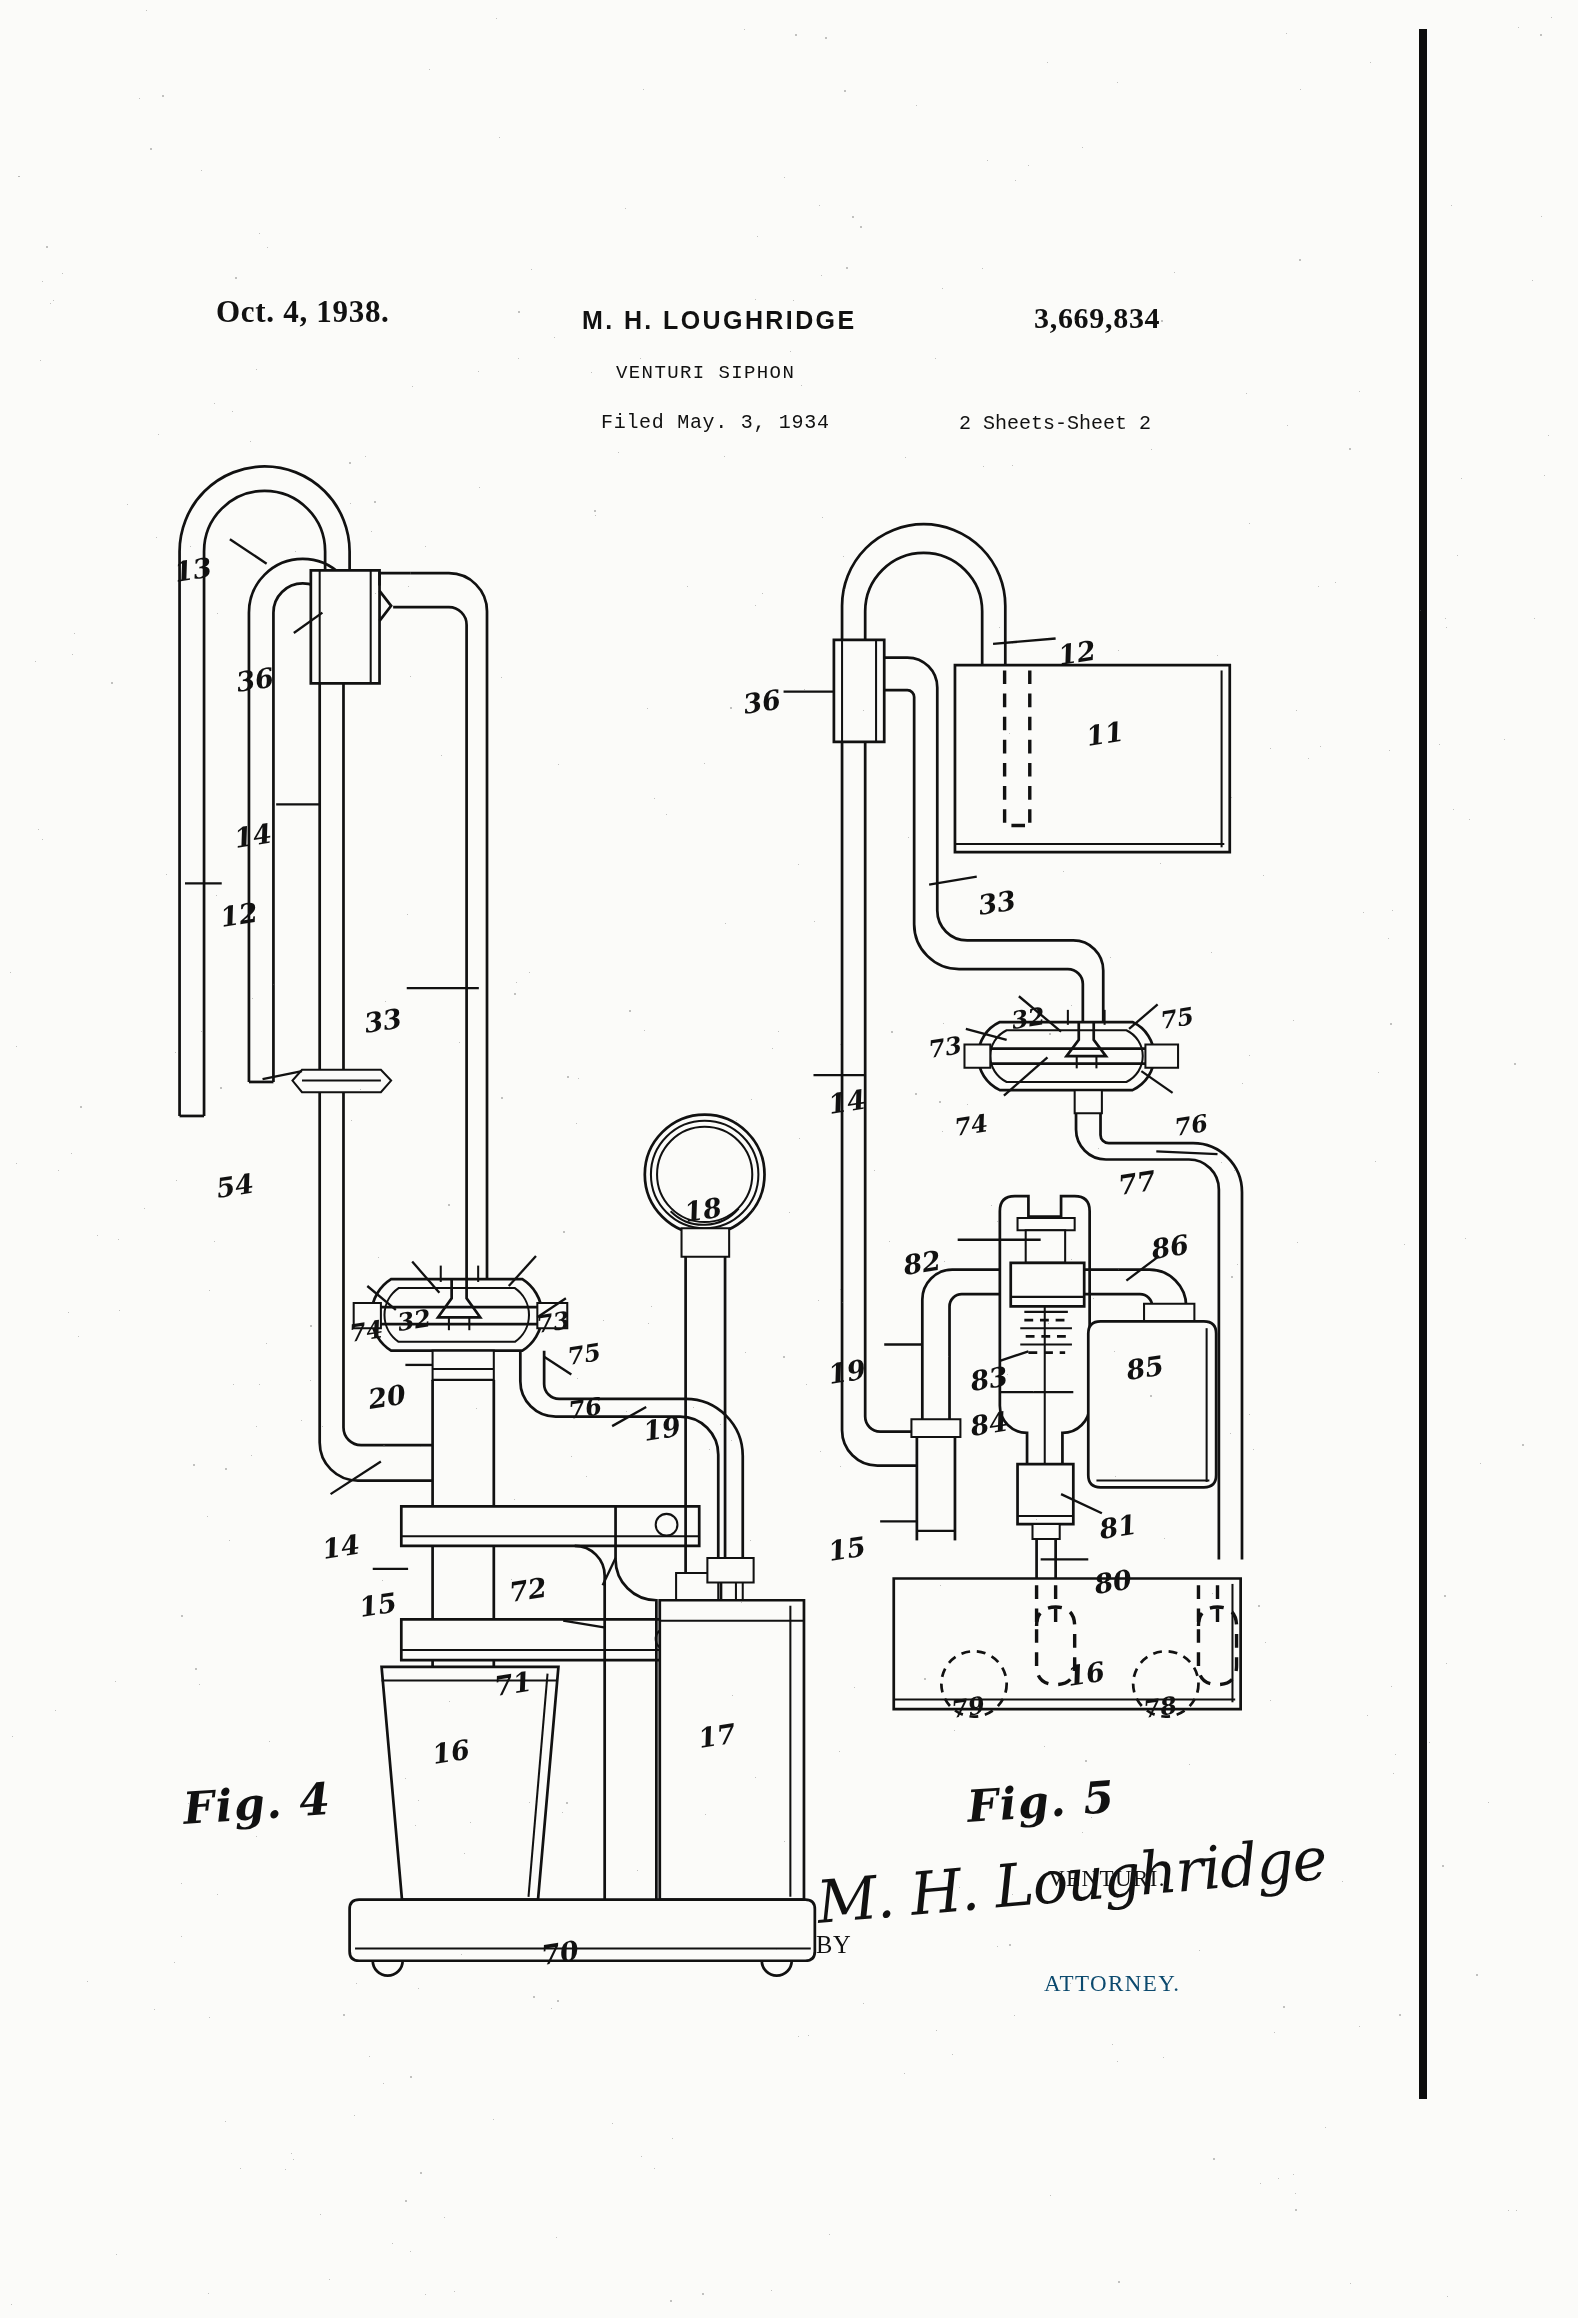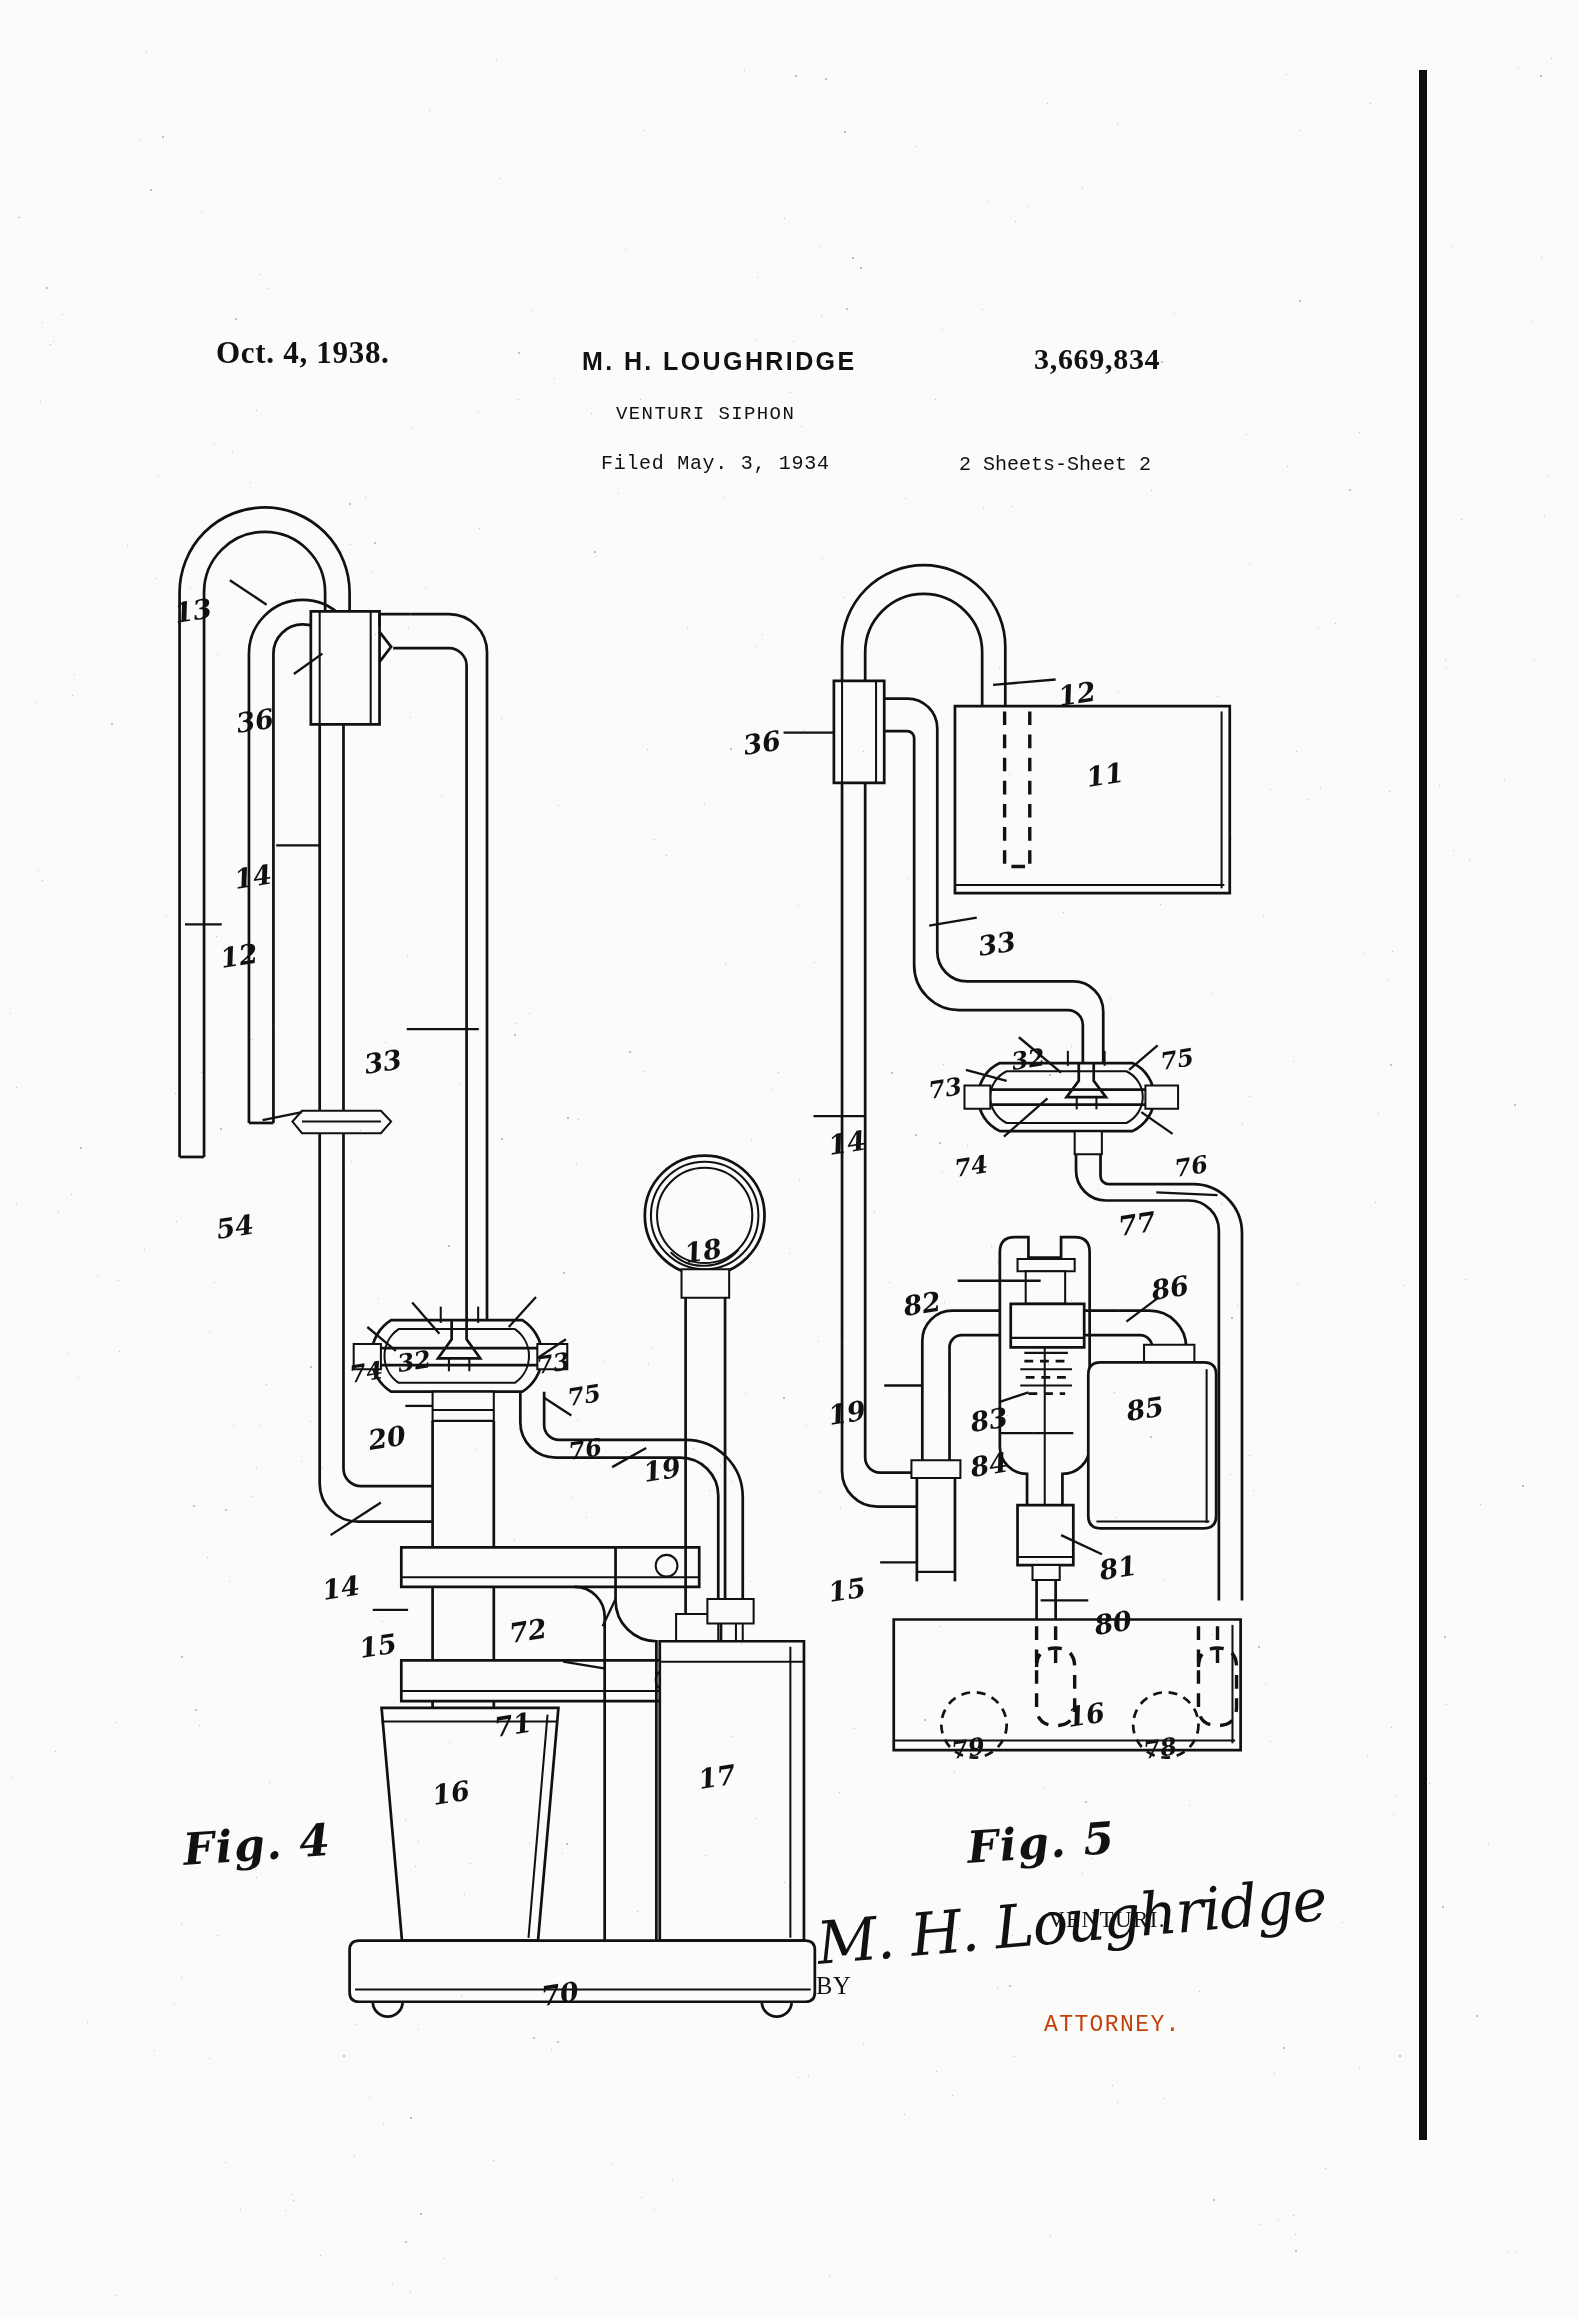--- a/index.html
+++ b/index.html
@@ -2,21 +2,21 @@
 <html style="font-size:11px"><head>
 <meta charset="utf-8">
 <title>Patent 2,131,743 — Venturi Siphon — Sheet 2</title>
 <style>
   html,body{margin:0;padding:0;background:#ffffff;}
   body{
     font-family:"Liberation Serif", serif;
     width:1578px;height:2319px;position:relative;overflow:hidden;
     background:#fbfbf9;
   }
-  #page{position:absolute;inset:0;margin-top:41px;}
+  #page{position:absolute;inset:0;}
 
   
   .hdr{position:absolute;color:#111;white-space:nowrap;}
   .hdr-date{
     left:216px;top:294px;
     font-family:"Liberation Serif",serif;
     font-size:31px;font-weight:bold;letter-spacing:0.7px;
   }
   .hdr-name{
     left:582px;top:306px;
@@ -83,22 +83,22 @@
   
   .sig-inventor{
     position:absolute;left:1048px;top:1866px;color:#111;
     font-family:"Liberation Serif",serif;font-size:23px;letter-spacing:1.4px;
   }
   .sig-by{
     position:absolute;left:816px;top:1931px;color:#111;
     font-family:"Liberation Serif",serif;font-size:24.5px;letter-spacing:0.7px;
   }
   .sig-attorney{
-    position:absolute;left:1044px;top:1971px;color:#c2410c;
-    font-family:Liberation Mono, monospace;font-size:23px;letter-spacing:1.4px;
+    position:absolute;left:1044px;top:1971px;color:#0c4a6e;
+    font-family:Liberation Serif, serif;font-size:23px;letter-spacing:1.4px;
   }
   .sig-script{
     position:absolute;left:820px;top:1868px;color:#111;
     font-family:"DejaVu Serif",serif;font-style:italic;
     font-size:59px;letter-spacing:-1.4px;
     transform:rotate(-5deg);transform-origin:left bottom;
     white-space:nowrap;
   }
 
   

